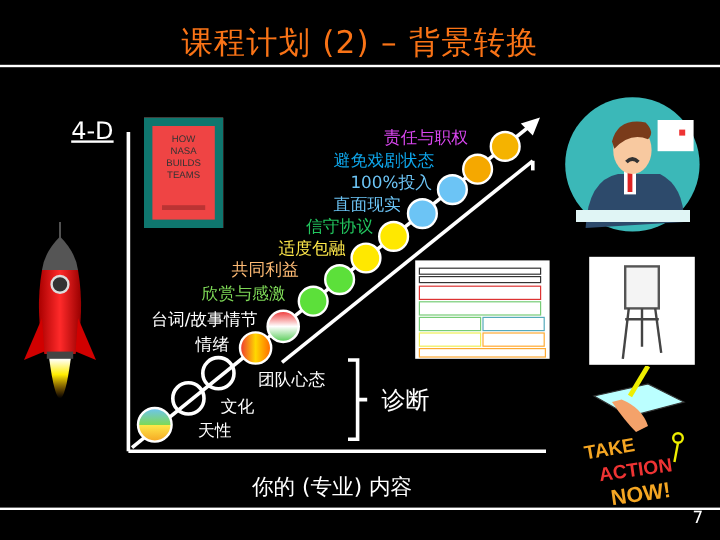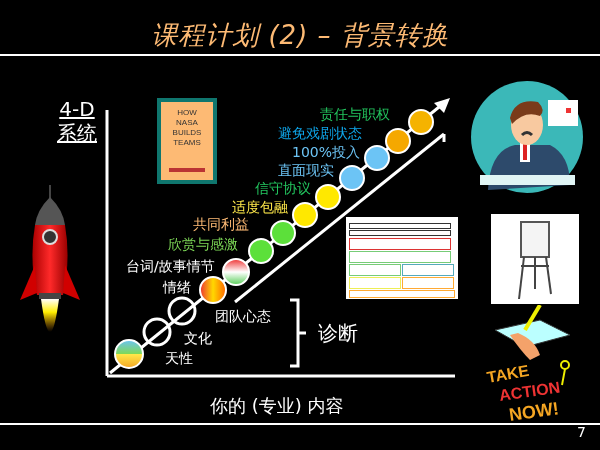--- a/index.html
+++ b/index.html
@@ -1,35 +1,34 @@
 <!DOCTYPE html>
 <html><head>
 <meta charset="utf-8">
 <style>
   html,body{margin:0;padding:0;background:#000;}
   body{width:600px;height:450px;position:relative;overflow:hidden;font-family:"DejaVu Sans",sans-serif;color:#fff;}
   .abs{position:absolute;}
-  .title{left:0;width:600px;top:18px;text-align:center;font-size:26px;color:#fdba74;letter-spacing:1px;font-style:italic;}
+  .title{left:0;width:600px;top:18px;text-align:center;font-size:26px;color:#f97316;letter-spacing:1px;}
   .title-line{left:0;top:54px;width:600px;height:2px;background:#fff;}
   .foot-line{left:0;top:423px;width:600px;height:2px;background:#fff;}
   .side{left:52px;top:97px;font-size:20px;line-height:24px;text-align:center;width:50px;text-decoration:underline;}
   .lbl{font-size:14px;white-space:nowrap;}
   .num{right:14px;top:424px;font-size:14px;}
   .xlabel{left:210px;top:394px;font-size:18px;}
   .diag{left:318px;top:320px;font-size:20px;}
 </style>
 </head>
 <body>
 
 <div class="abs title">课程计划 (2) – 背景转换</div>
 <div class="abs title-line"></div>
 
 <div class="abs side">
   <div>4-D</div>
-  <div>系统</div>
 </div>
 
 <svg class="abs" style="left:15px;top:185px;" width="70" height="175">
   <defs>
     <linearGradient id="flame" x1="0" y1="0" x2="0" y2="1">
         <stop offset="0" stop-color="#fff"></stop>
         <stop offset="0.4" stop-color="#ffee00"></stop>
         <stop offset="1" stop-color="#ff9900" stop-opacity="0"></stop>
       </linearGradient>
     <linearGradient id="body" x1="0" y1="0" x2="1" y2="0">
@@ -41,21 +40,21 @@
   <line x1="35" y1="0" x2="35" y2="15" stroke="#888"></line>
   <path d="M35 12 Q22 25 20 40 L50 40 Q48 25 35 12Z" fill="#555"></path>
   <path d="M20 40 Q14 75 22 110 L48 110 Q56 75 50 40Z" fill="url(#body)"></path>
   <path d="M20 80 L5 115 L22 108Z" fill="#d10000"></path>
   <path d="M50 80 L65 115 L48 108Z" fill="#d10000"></path>
   <circle cx="35" cy="52" r="7" fill="#333" stroke="#ddd" stroke-width="2"></circle>
   <rect x="24" y="108" width="22" height="6" fill="#444"></rect>
   <path d="M26 114 Q35 180 44 114Z" fill="url(#flame)"></path>
 </svg>
 
-<div class="abs" style="left:120px;top:98px;width:52px;height:78px;background:#fdba74;border:4px solid #0f766e;margin-left:37px;">
+<div class="abs" style="left:120px;top:98px;width:52px;height:78px;background:#ef4444;border:7px solid #0f766e;">
   <div style="font-size:8px;color:#333;text-align:center;line-height:10px;margin-top:6px;font-family:'Liberation Sans',sans-serif;">
     <div>HOW</div>
     <div>NASA</div>
     <div>BUILDS</div>
     <div>TEAMS</div>
   </div>
   <div style="position:absolute;left:8px;bottom:8px;width:36px;height:4px;background:#b33;"></div>
 </div>
 
 <svg class="abs" style="left:0;top:0;" width="600" height="450">
@@ -108,21 +107,21 @@
 <div class="abs lbl" style="left:184px;top:330px;color:#fff;">文化</div>
 <div class="abs lbl" style="left:163px;top:279px;color:#fff;">情绪</div>
 <div class="abs lbl" style="left:126px;top:258px;color:#fff;">台词/故事情节</div>
 <div class="abs lbl" style="left:168px;top:236px;color:#7ed957;">欣赏与感激</div>
 <div class="abs lbl" style="left:193px;top:216px;color:#fdba74;">共同利益</div>
 <div class="abs lbl" style="left:232px;top:199px;color:#ffe94a;">适度包融</div>
 <div class="abs lbl" style="left:255px;top:180px;color:#22c55e;">信守协议</div>
 <div class="abs lbl" style="left:278px;top:162px;color:#6cc4f5;">直面现实</div>
 <div class="abs lbl" style="left:292px;top:144px;color:#6cc4f5;">100%投入</div>
 <div class="abs lbl" style="left:278px;top:125px;color:#0ea5e9;">避免戏剧状态</div>
-<div class="abs lbl" style="left:320px;top:106px;color:#22c55e;">责任与职权</div>
+<div class="abs lbl" style="left:320px;top:106px;color:#d946ef;">责任与职权</div>
 
 <div class="abs lbl" style="left:215px;top:308px;color:#fff;">团队心态</div>
 <div class="abs diag">诊断</div>
 <div class="abs xlabel">你的 (专业) 内容</div>
 
 <div class="abs" style="left:346px;top:217px;width:112px;height:82px;background:#fff;">
   <div style="position:absolute;left:3px;top:6px;width:100px;height:4px;border:1px solid #333;"></div>
   <div style="position:absolute;left:3px;top:13px;width:100px;height:4px;border:1px solid #333;"></div>
   <div style="position:absolute;left:3px;top:21px;width:100px;height:10px;border:1px solid #d33;"></div>
   <div style="position:absolute;left:3px;top:34px;width:100px;height:10px;border:1px solid #7c7;"></div>

